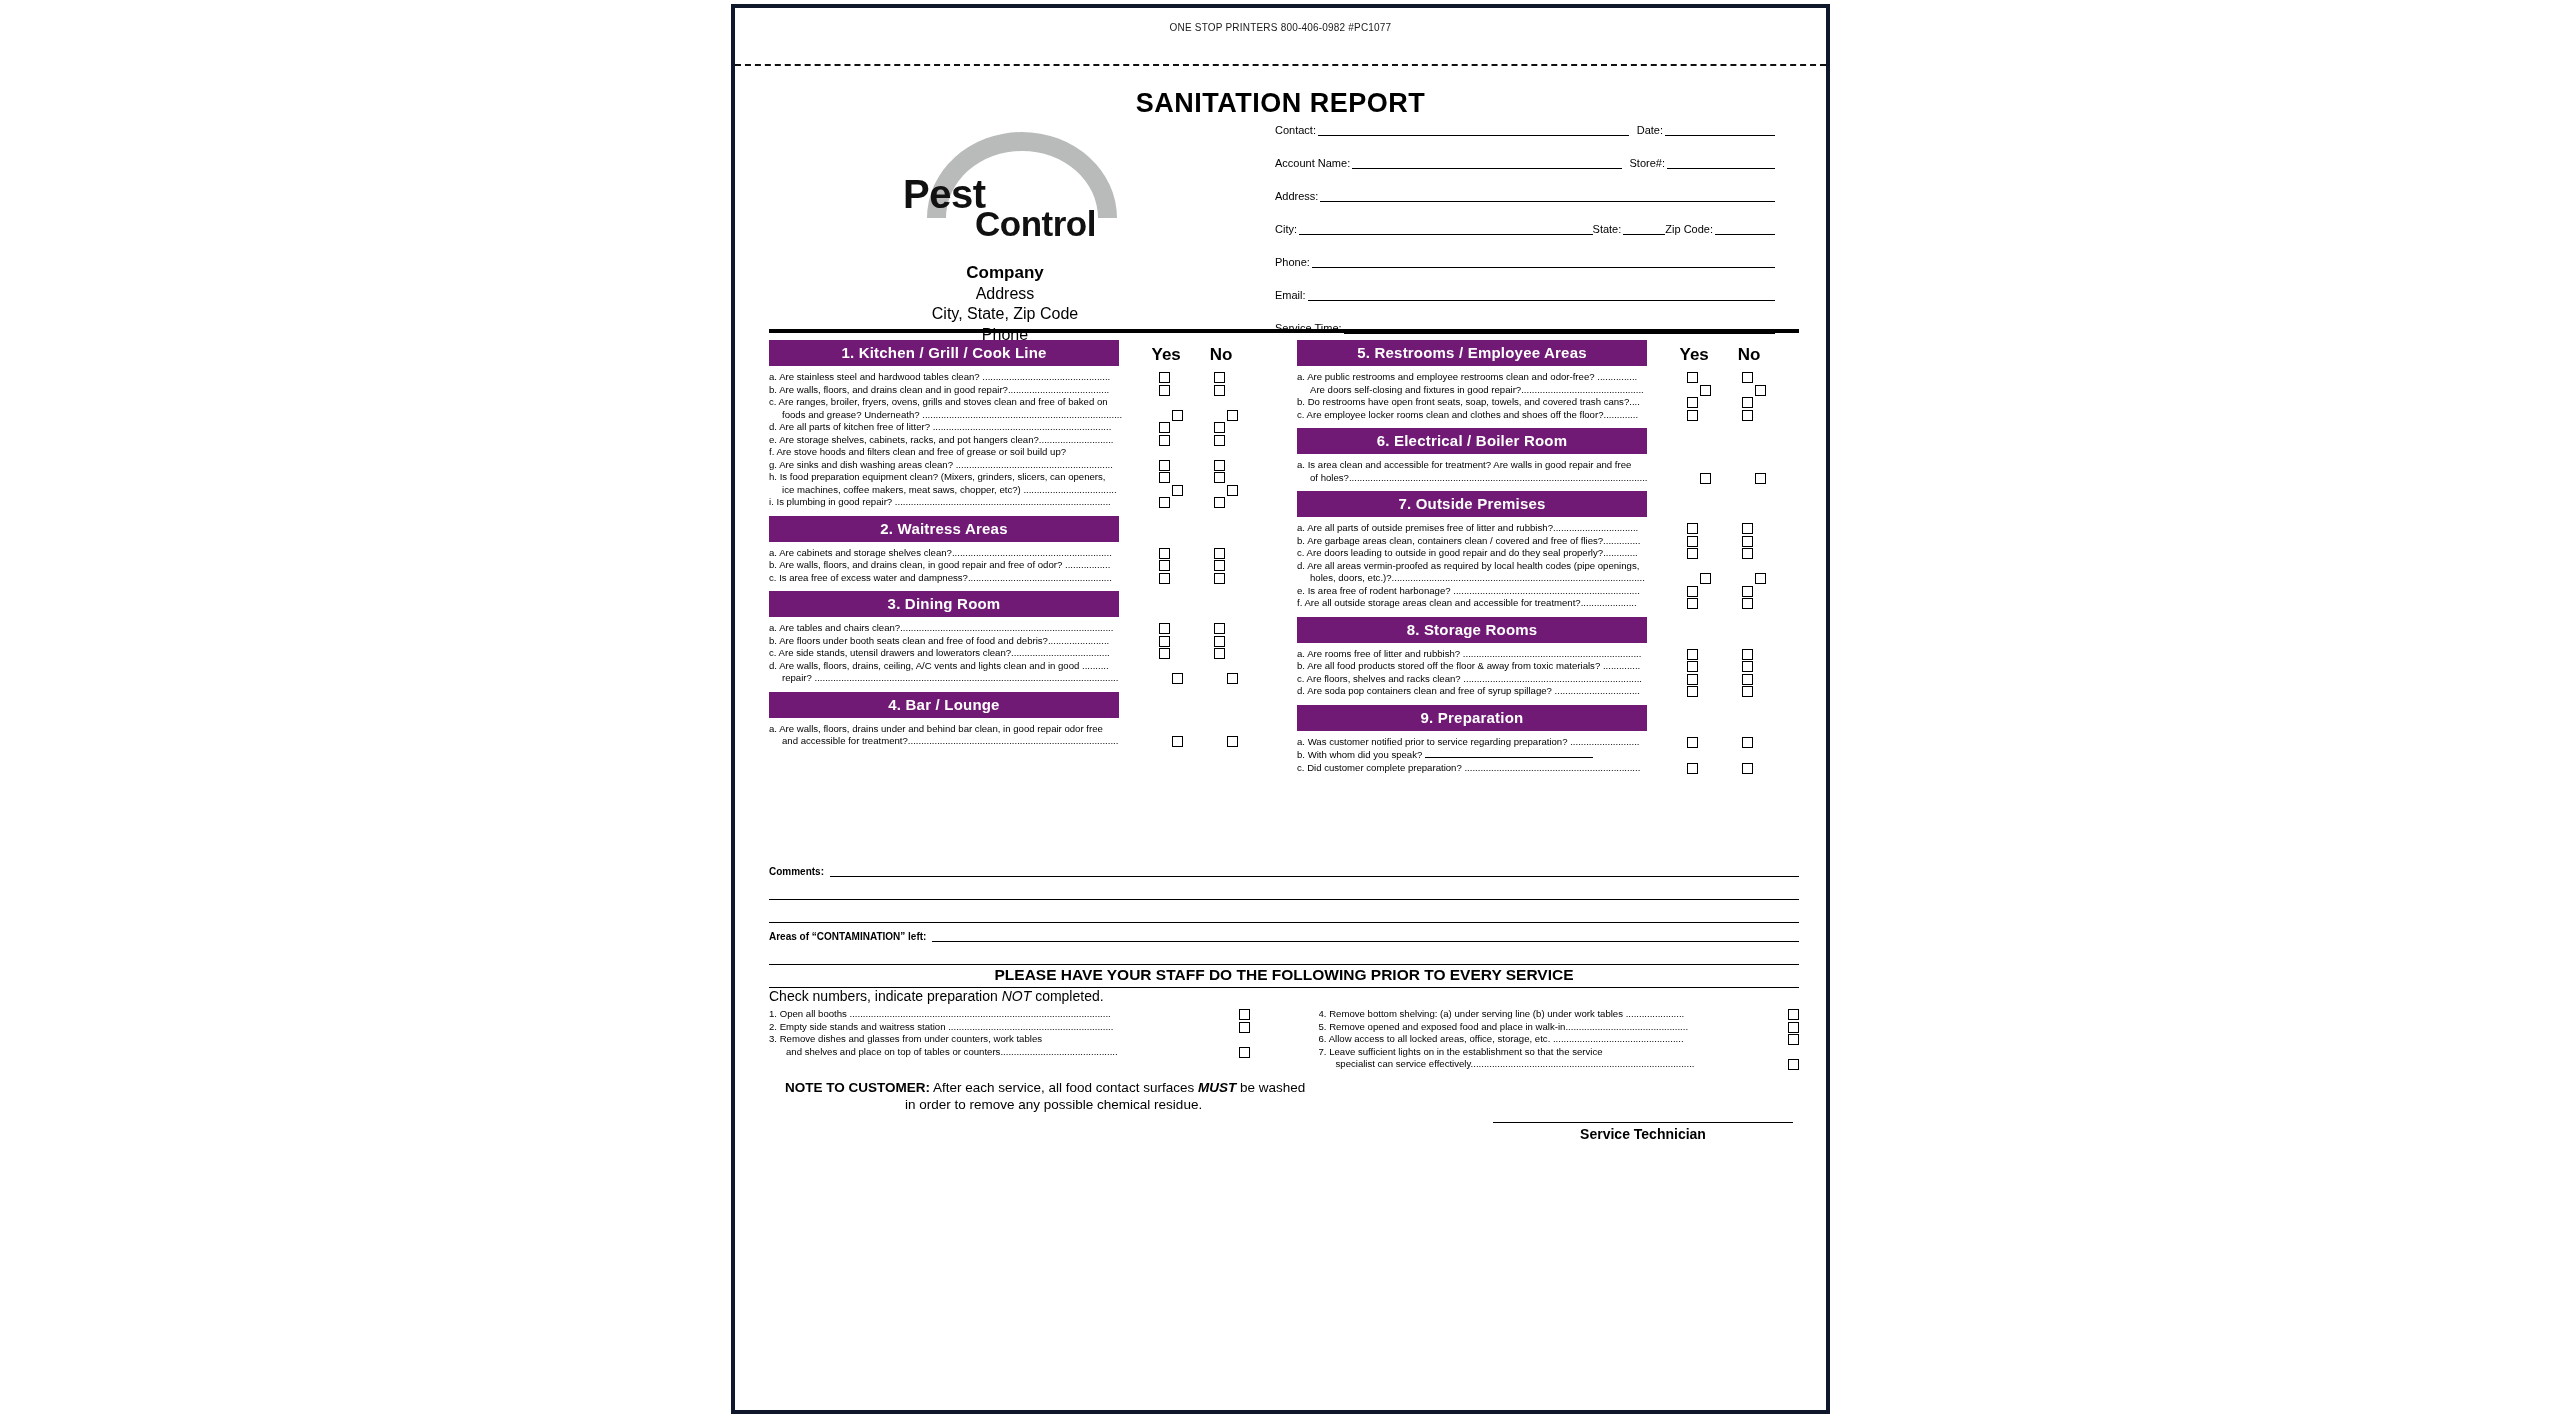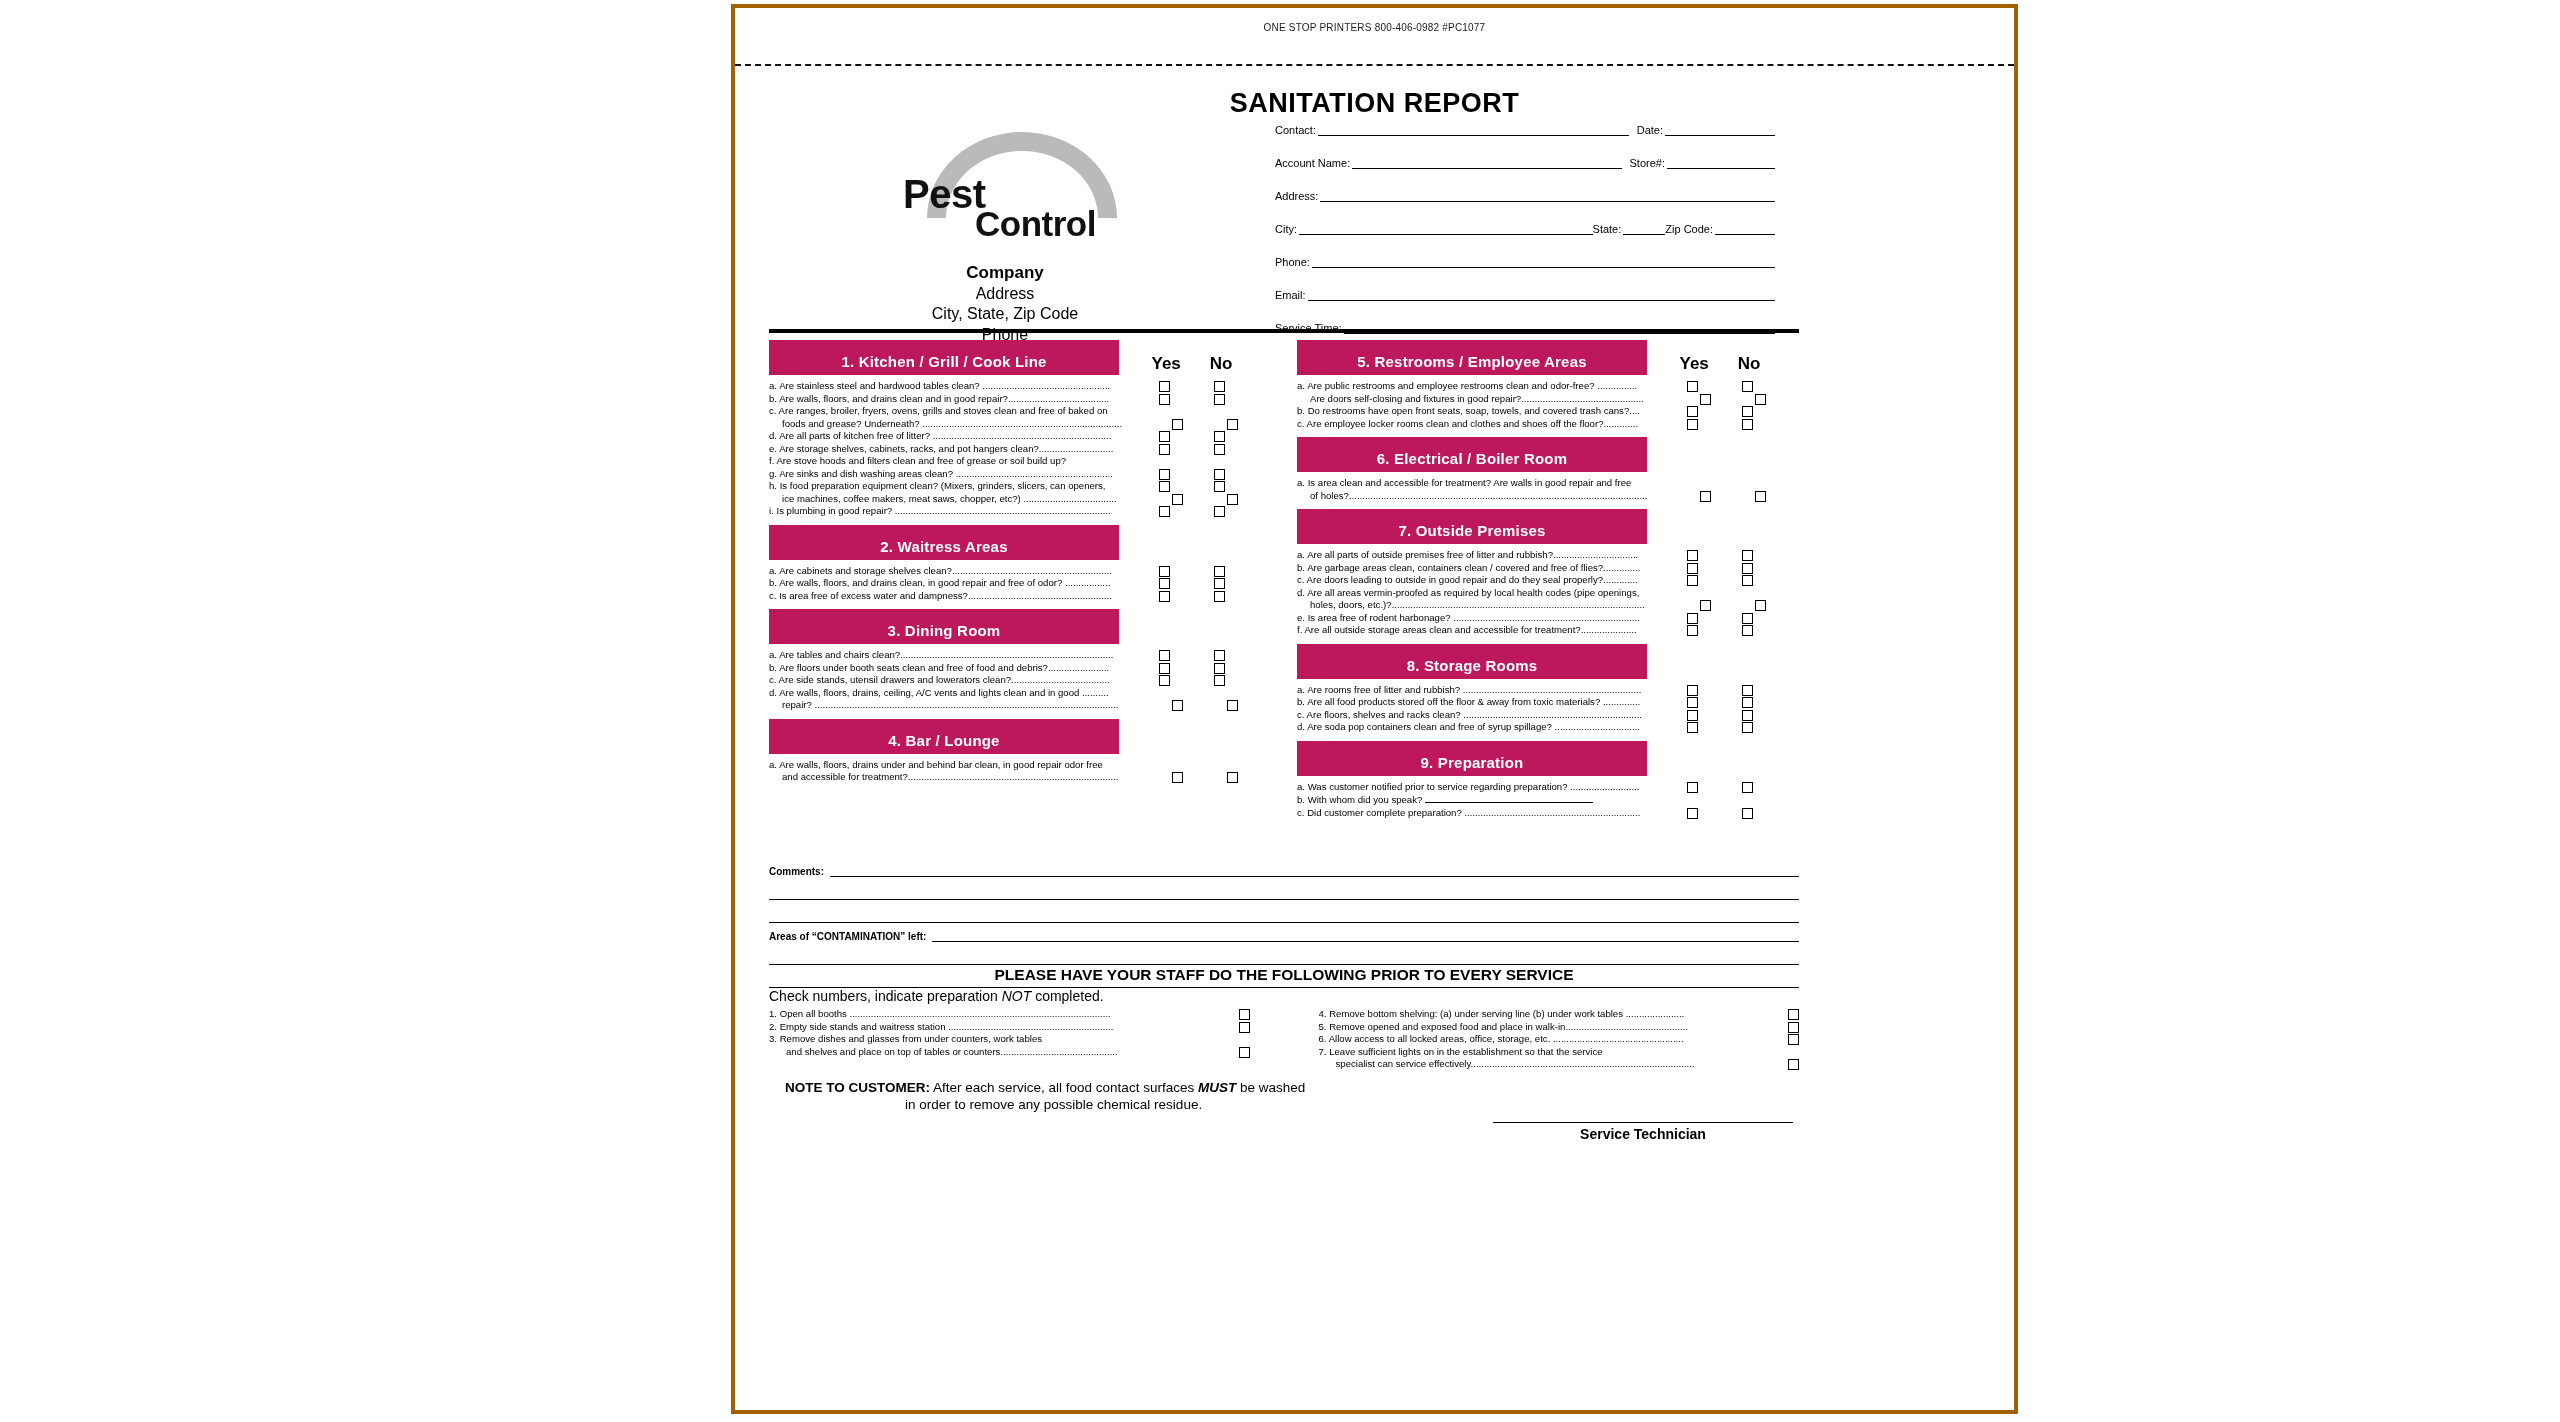--- a/index.html
+++ b/index.html
@@ -4,22 +4,22 @@
 <style>
   html,body{margin:0;padding:0;}
   body{
     width:2560px;height:1422px;
     background:#ffffff;
     font-family:"Liberation Sans",sans-serif;
     overflow:hidden;
   }
   .page{
     position:absolute;left:731px;top:4px;
-    width:1287px;height:1410px;
-    border:4px solid #a16207;
+    width:1099px;height:1410px;
+    border:4px solid #0f172a;
     background:#fff;
     box-sizing:border-box;
   }
   .printer-line{
     position:absolute;top:14px;left:0;width:100%;
     text-align:center;
     font-size:10px;letter-spacing:.2px;color:#1a1a1a;
   }
   .perf{
     position:absolute;top:56px;left:0;width:100%;
@@ -72,23 +72,23 @@
 
   .rule-thick{position:absolute;left:34px;top:261px;width:1030px;border-top:4px solid #000;}
 
   
   .cols{position:absolute;left:34px;top:272px;width:1030px;}
   .col{position:absolute;top:0;width:500px;}
   .col.left{left:0;}
   .col.right{left:528px;}
 
   .secthead{
-    background:#be185d;color:#fff;text-align:center;
+    background:#701a75;color:#fff;text-align:center;
     font-size:15px;font-weight:bold;
-    padding:13px 0 5px 0;letter-spacing:.2px;
+    padding:4px 0 5px 0;letter-spacing:.2px;
     width:350px;
   }
   .headrow{display:flex;align-items:flex-end;}
   .yesno{
     display:flex;width:110px;justify-content:space-around;
     font-size:17px;font-weight:bold;margin-left:18px;padding-bottom:1px;
   }
   .items{margin-top:5px;}
   .item{display:flex;align-items:flex-start;font-size:9.6px;line-height:12.5px;color:#000;}
   .itext{

